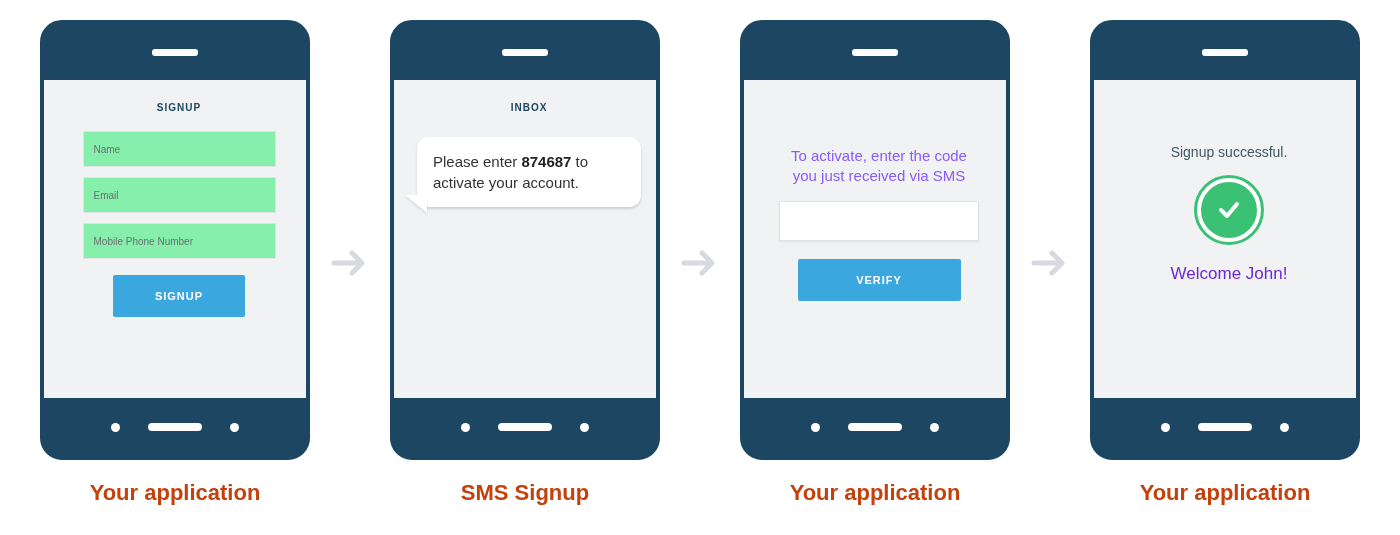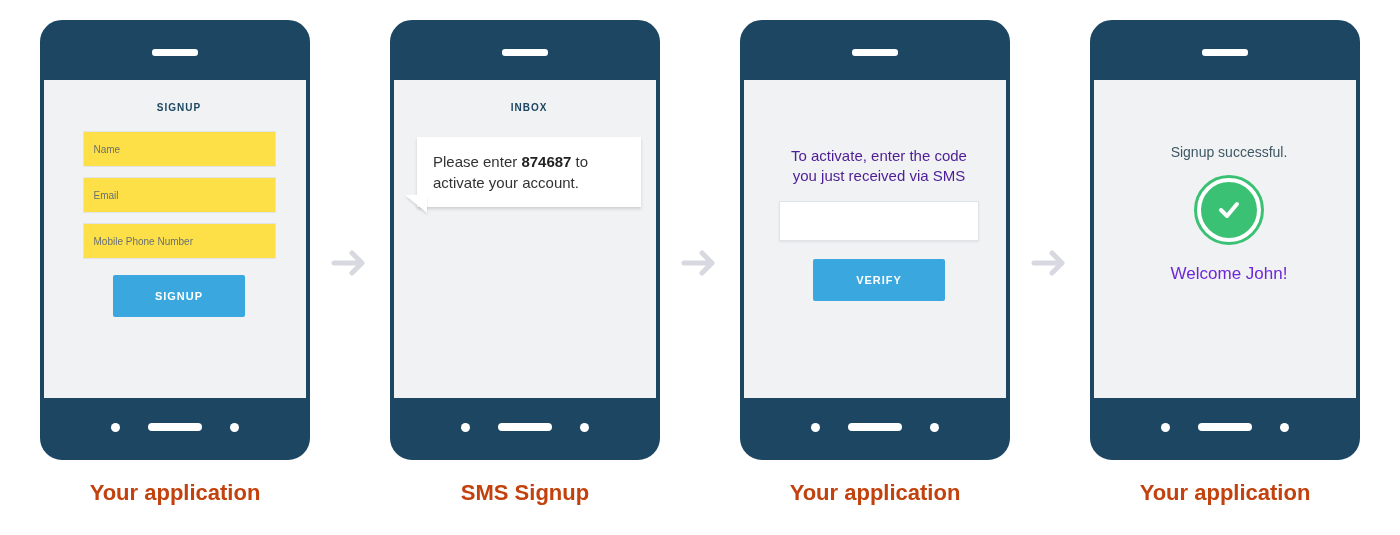--- a/index.html
+++ b/index.html
@@ -90,21 +90,21 @@
     align-items: center;
     justify-content: center;
     height: 440px;
   }
   .arrow svg { display: block; }
 
   
   .field {
     width: 193px;
     height: 36px;
-    background: #fde047;
+    background: #86efac;
     border: 1px solid #e1e4e6;
     margin-bottom: 10px;
     display: flex;
     align-items: center;
     padding: 0 10px;
     font-size: 10px;
     color: #6a6f73;
   }
   .btn {
     margin-top: 6px;
@@ -120,21 +120,21 @@
     justify-content: center;
     text-transform: uppercase;
     border-radius: 2px;
   }
 
   
   .sms-bubble {
     position: relative;
     width: 224px;
     background: #ffffff;
-    border-radius: 0;
+    border-radius: 12px;
     padding: 14px 16px;
     font-size: 15px;
     line-height: 1.4;
     color: #333;
     box-shadow: 0 2px 3px rgba(0,0,0,0.15);
     margin-top: 6px;
   }
   .sms-bubble strong { color: #222; }
   .sms-tail {
     position: absolute;
@@ -143,21 +143,21 @@
     width: 0; height: 0;
     border-style: solid;
     border-width: 0 22px 18px 0;
     border-color: transparent #ffffff transparent transparent;
     filter: drop-shadow(0 2px 1px rgba(0,0,0,0.1));
   }
 
   
   .instruction {
     font-size: 15px;
-    color: #4c1d95;
+    color: #8b5cf6;
     text-align: center;
     line-height: 1.35;
     margin: 50px 0 14px 0;
     width: 200px;
   }
   .code-input {
     width: 200px;
     height: 40px;
     background: #ffffff;
     border: 1px solid #e1e4e6;
@@ -251,21 +251,21 @@
   </div>
 
   <div class="step">
     <div class="phone">
       <div class="phone-top">
           <div class="speaker"></div>
         </div>
       <div class="screen">
         <div class="instruction">To activate, enter the code you just received via SMS</div>
         <div class="code-input"></div>
-        <div class="btn" style="width:132px">VERIFY</div>
+        <div class="btn" style="width:163px">VERIFY</div>
       </div>
       <div class="phone-bottom">
         <div class="nav-dot"></div>
         <div class="nav-bar"></div>
         <div class="nav-dot"></div>
       </div>
     </div>
     <div class="caption">Your application</div>
   </div>
 

